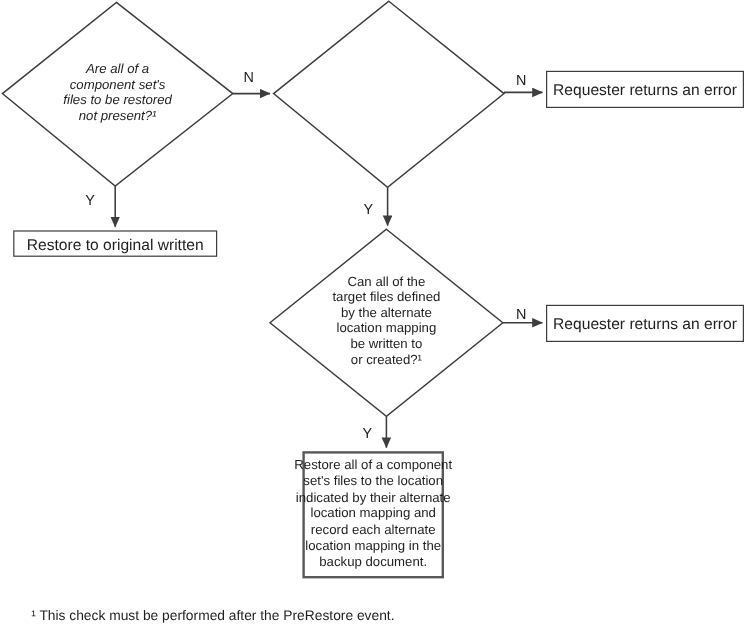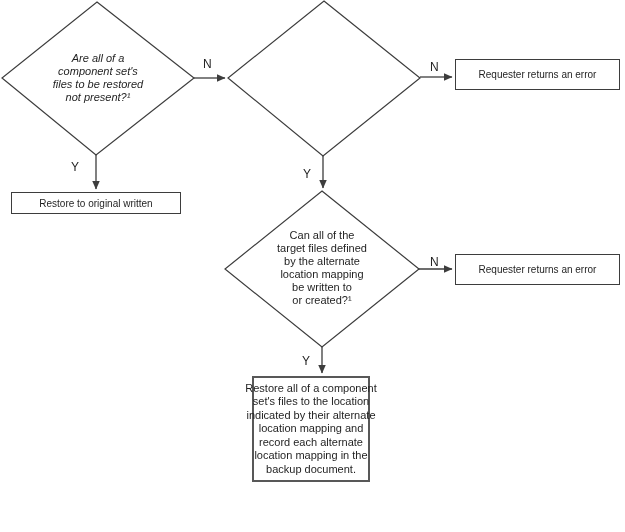--- a/index.html
+++ b/index.html
@@ -46,21 +46,21 @@
   }
   .proc {
     position: absolute;
     box-sizing: border-box;
     display: flex;
     align-items: center;
     justify-content: center;
     text-align: center;
     background: #ffffff;
     border: 1.5px solid var(--color-border, #3d3d3d);
-    font-size: 10px;
+    font-size: 13px;
     color: var(--color-text, #1f1f1f);
   }
   .proc.restore-original   { left: 11px;  top: 192px; width: 170px; height: 22px; }
   .proc.error-1            { left: 455px; top: 59px;  width: 165px; height: 31px; }
   .proc.error-2            { left: 455px; top: 254px; width: 165px; height: 31px; }
   .proc.restore-alternate  {
     left: 252px; top: 376px; width: 118px; height: 106px;
     border-width: 2px;
     border-color: #585858;
     white-space: pre;
@@ -137,14 +137,15 @@
 location mapping in the
 backup document.</div>
 
   <span class="lbl n1">N</span>
   <span class="lbl n2">N</span>
   <span class="lbl n3">N</span>
   <span class="lbl y1">Y</span>
   <span class="lbl y2">Y</span>
   <span class="lbl y3">Y</span>
 
+  <div class="footnote">¹ This check must be performed after the PreRestore event.</div>
 
 </div>
 
 </body></html>

